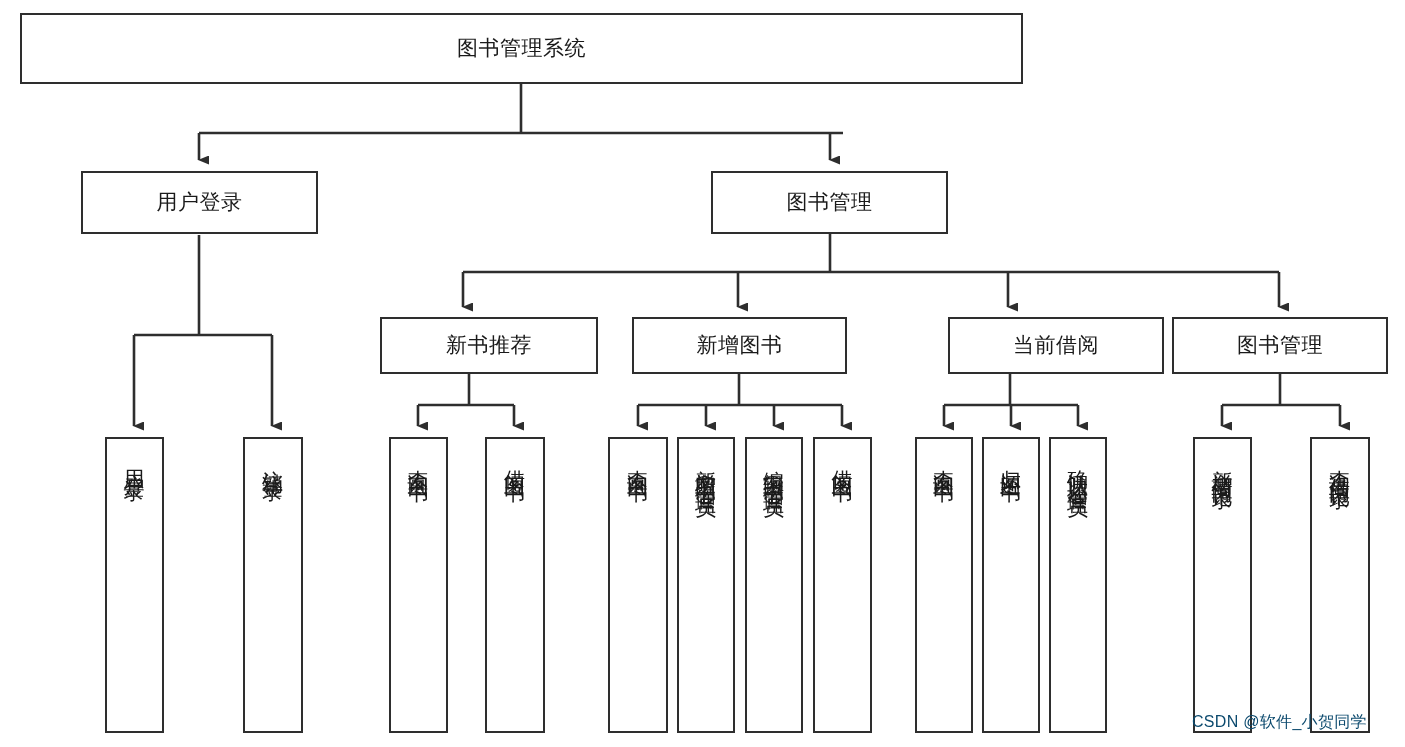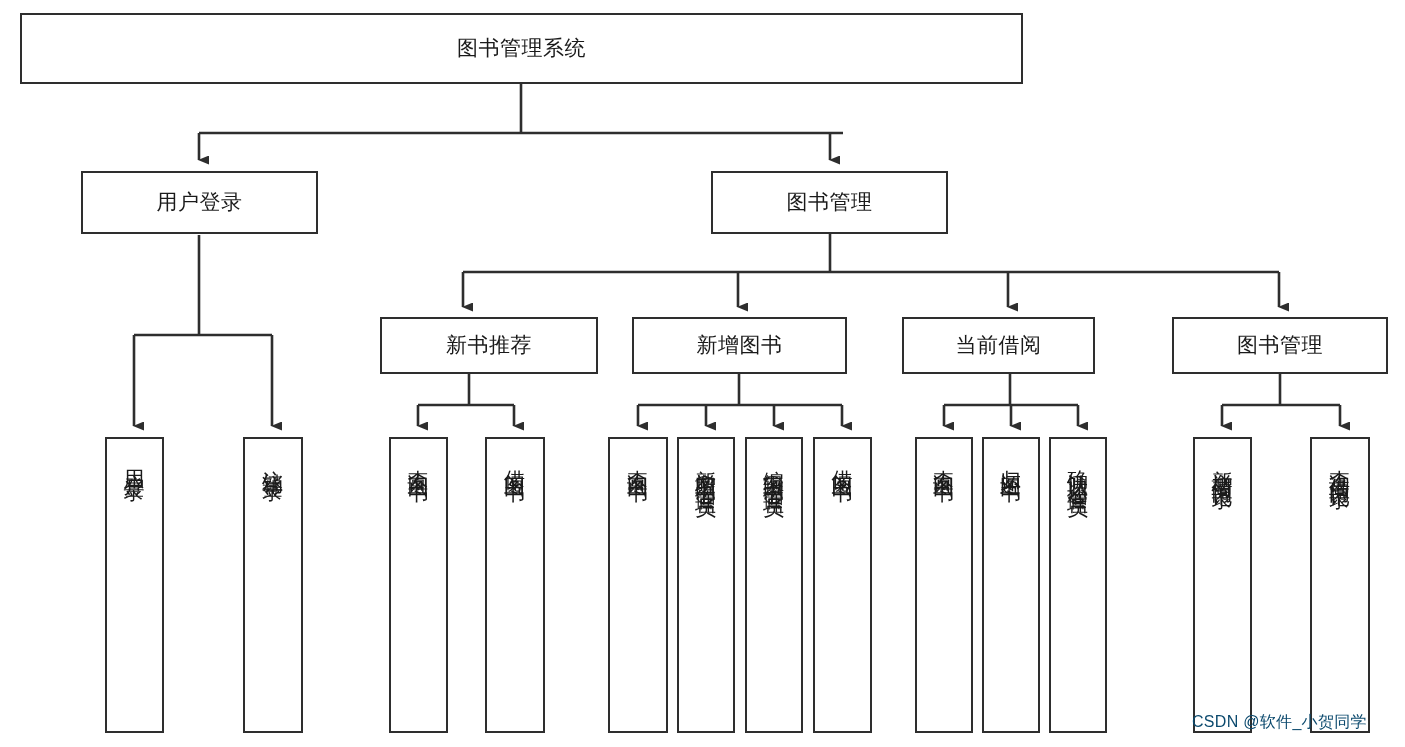--- a/index.html
+++ b/index.html
@@ -136,21 +136,21 @@
   <div class="node-box horiz" style="left:711px; top:171px; width:237px; height:63px;">
     <span class="node-label">图书管理</span>
   </div>
 
   <div class="node-box horiz" style="left:360px; top:317px; width:218px; height:57px;margin-left:20px;">
     <span class="node-label">新书推荐</span>
   </div>
   <div class="node-box horiz" style="left:632px; top:317px; width:215px; height:57px;">
     <span class="node-label">新增图书</span>
   </div>
-  <div class="node-box horiz" style="left:902px; top:317px; width:193px; height:57px;font-family:Liberation Serif, serif;">
+  <div class="node-box horiz" style="left:948px; top:317px; width:216px; height:57px;font-family:Liberation Serif, serif;">
     <span class="node-label">当前借阅</span>
   </div>
   <div class="node-box horiz" style="left:1172px; top:317px; width:216px; height:57px;">
     <span class="node-label">图书管理</span>
   </div>
 
   <div class="node-box vert" style="left:105px; top:437px; width:59px; height:296px;">
     <span class="node-label">用户登录</span>
   </div>
   <div class="node-box vert" style="left:243px; top:437px; width:60px; height:296px;">

